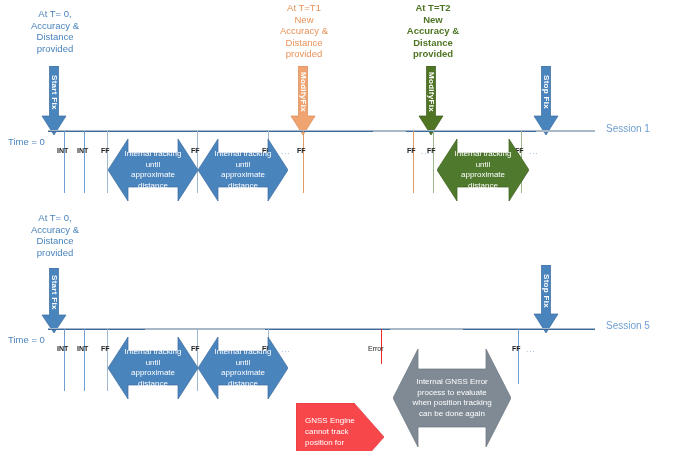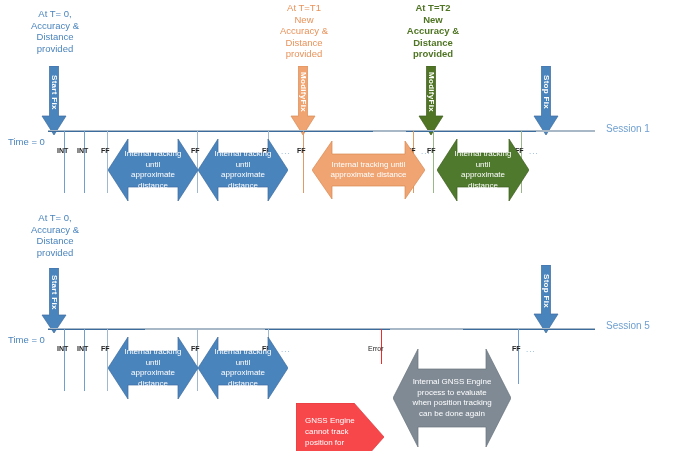--- a/index.html
+++ b/index.html
@@ -157,27 +157,20 @@
 
   <div class="band" style="left:198px;top:139px;width:90px;height:62px;">
     <svg width="90" height="62" viewBox="0 0 90 62">
       <path d="M0,31 L20,0 L20,14 L70,14 L70,0 L90,31 L70,62 L70,48 L20,48 L20,62 Z" fill="#4a84bd" stroke="#3c6b9e" stroke-width="0.7"></path>
     </svg>
     <span class="btxt">Internal tracking
 until approximate
 distance</span>
   </div>
 
-  <div class="band" style="left:312px;top:141px;width:113px;height:58px;">
-    <svg width="113" height="58" viewBox="0 0 113 58">
-      <path d="M0,29 L20,0 L20,13 L93,13 L93,0 L113,29 L93,58 L93,45 L20,45 L20,58 Z" fill="#f0a472" stroke="#d98a52" stroke-width="0.7"></path>
-    </svg>
-    <span class="btxt" style="padding:0 18px;">Internal tracking until
-approximate distance</span>
-  </div>
 
   <div class="band" style="left:437px;top:139px;width:92px;height:62px;">
     <svg width="92" height="62" viewBox="0 0 92 62">
       <path d="M0,31 L20,0 L20,14 L72,14 L72,0 L92,31 L72,62 L72,48 L20,48 L20,62 Z" fill="#4f7a2e" stroke="#3d5b1c" stroke-width="0.7"></path>
     </svg>
     <span class="btxt">Internal tracking
 until approximate
 distance</span>
   </div>
 
@@ -246,21 +239,21 @@
     </svg>
     <span class="btxt">Internal tracking
 until approximate
 distance</span>
   </div>
 
   <div class="band" style="left:393px;top:349px;width:118px;height:98px;">
     <svg width="118" height="98" viewBox="0 0 118 98">
       <path d="M0,49 L25,0 L25,20 L93,20 L93,0 L118,49 L93,98 L93,78 L25,78 L25,98 Z" fill="#7f8a95" stroke="#6a747d" stroke-width="0.7"></path>
     </svg>
-    <span class="btxt" style="padding:0 12px;">Internal GNSS Engine
+    <span class="btxt" style="padding:0 12px;">Internal GNSS Error
 process to evaluate
 when position tracking
 can be done again</span>
   </div>
 
   <div class="pent" style="left:296px;top:359px;width:88px;height:68px;">
     <svg width="88" height="68" viewBox="0 0 88 68">
       <path d="M0,0 L58,0 L88,34 L58,68 L0,68 Z" fill="#f8474b" stroke="#d53b3f" stroke-width="0.7"></path>
     </svg>
     <span class="ptxt">GNSS Engine

